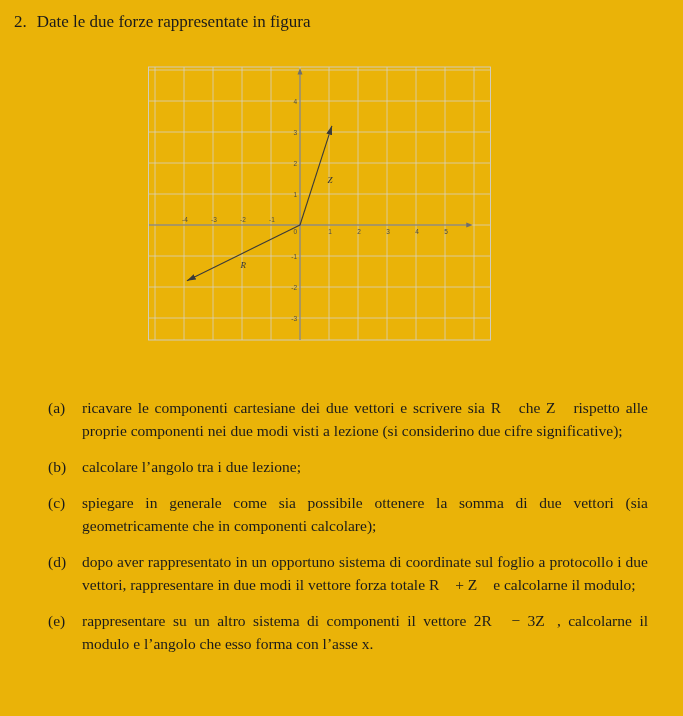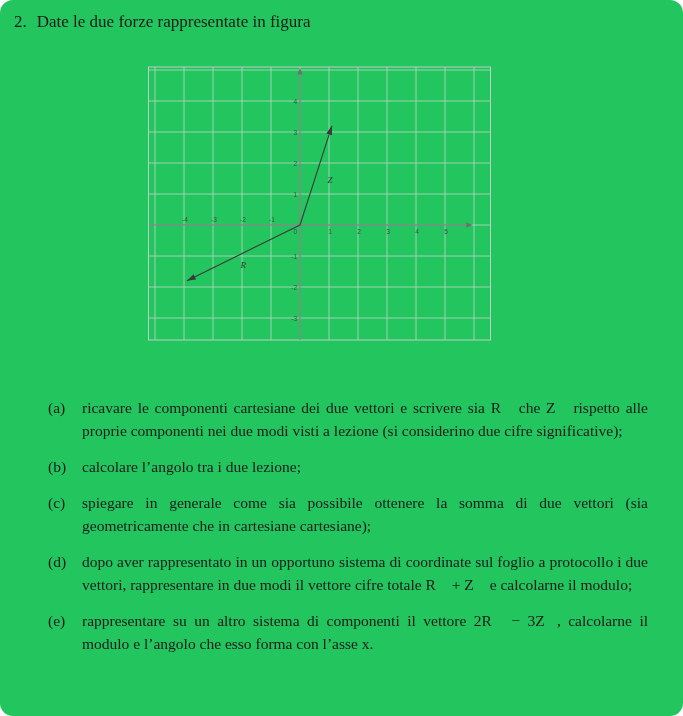--- a/index.html
+++ b/index.html
@@ -1,23 +1,22 @@
 <!DOCTYPE html>
 <html><head>
 <meta charset="utf-8">
 <style>
   html,body{margin:0;padding:0;background:#ffffff;}
   .page{
     position:relative;
     width:683px;height:716px;
-    background:#22c55e;
+    background:#eab308;
     color:#1b1b1b;
     font-family:"Liberation Serif","DejaVu Serif",serif;
     overflow:hidden;
-    border-radius:13px;
   }
   .problem-line{
     position:absolute;left:14px;top:10px;
     font-size:17px;line-height:24px;
     white-space:nowrap;
   }
   .problem-number{display:inline-block;margin-right:10px;}
   .figure{
     position:absolute;left:148px;top:64px;
     width:343px;height:277px;
@@ -123,25 +122,25 @@
     <div class="q-item">
       <span class="q-label">(a)</span>
       <span class="q-text">ricavare le componenti cartesiane dei due vettori e scrivere sia R⃗ che Z⃗ rispetto alle proprie componenti nei due modi visti a lezione (si considerino due cifre significative);</span>
     </div>
     <div class="q-item">
       <span class="q-label">(b)</span>
       <span class="q-text">calcolare l’angolo tra i due lezione;</span>
     </div>
     <div class="q-item">
       <span class="q-label">(c)</span>
-      <span class="q-text">spiegare in generale come sia possibile ottenere la somma di due vettori (sia geometricamente che in cartesiane cartesiane);</span>
+      <span class="q-text">spiegare in generale come sia possibile ottenere la somma di due vettori (sia geometricamente che in componenti calcolare);</span>
     </div>
     <div class="q-item">
       <span class="q-label">(d)</span>
-      <span class="q-text">dopo aver rappresentato in un opportuno sistema di coordinate sul foglio a protocollo i due vettori, rappresentare in due modi il vettore cifre totale R⃗ + Z⃗ e calcolarne il modulo;</span>
+      <span class="q-text">dopo aver rappresentato in un opportuno sistema di coordinate sul foglio a protocollo i due vettori, rappresentare in due modi il vettore forza totale R⃗ + Z⃗ e calcolarne il modulo;</span>
     </div>
     <div class="q-item">
       <span class="q-label">(e)</span>
       <span class="q-text">rappresentare su un altro sistema di componenti il vettore 2R⃗ − 3Z⃗, calcolarne il modulo e l’angolo che esso forma con l’asse x.</span>
     </div>
   </div>
 
 </div>
 
 </body></html>

